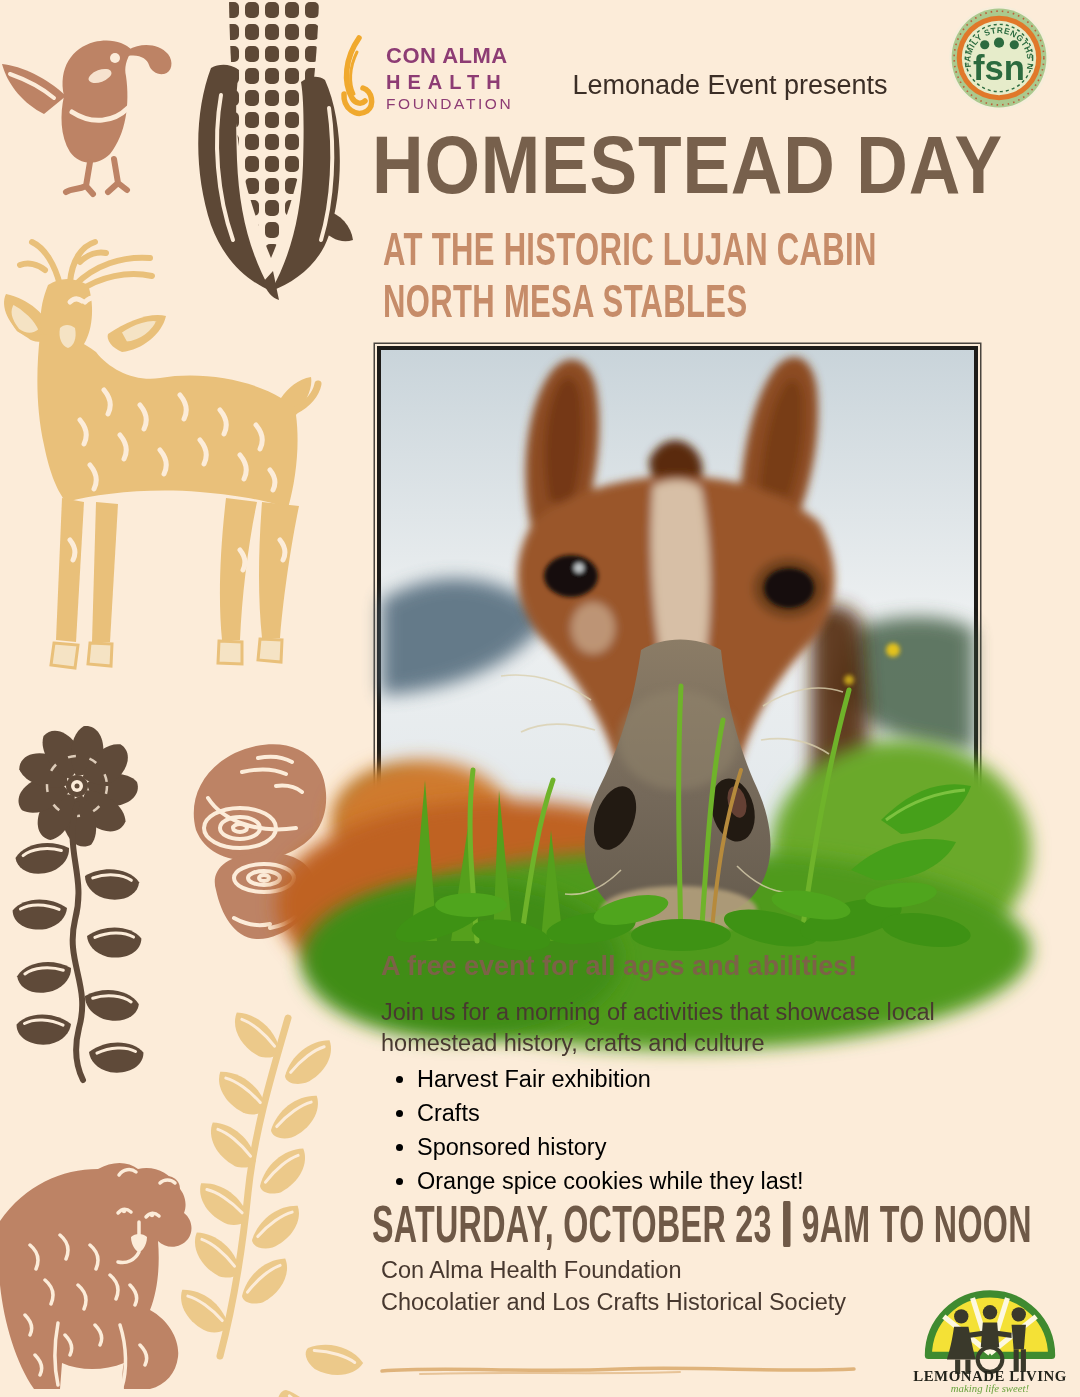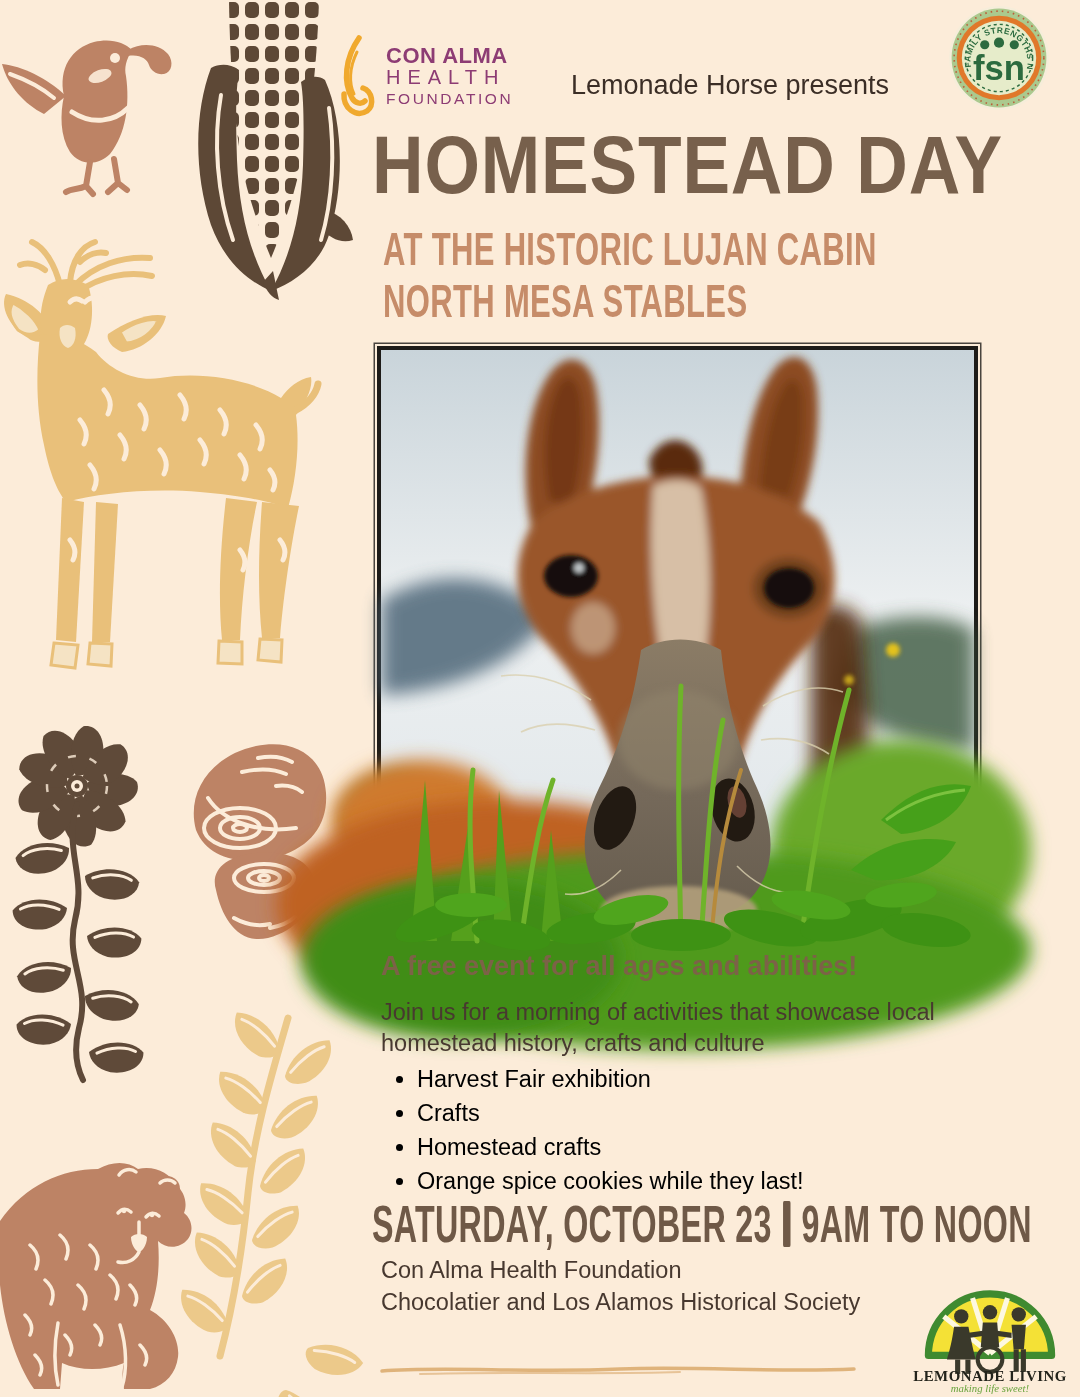--- a/index.html
+++ b/index.html
@@ -6,21 +6,21 @@
   .poster{
     position:relative; width:1080px; height:1397px;
     background:#fcecd9; overflow:hidden;
     font-family:"Liberation Sans", sans-serif;
   }
   .abs{position:absolute;}
   
   .conalma{left:335px; top:36px; display:flex; align-items:flex-start; gap:9px;}
   .conalma-text{color:#8d3c74; line-height:1;}
   .conalma-l1{font-size:22px; font-weight:bold; letter-spacing:.5px; margin-top:9px;}
-  .conalma-l2{font-size:20px; font-weight:normal; letter-spacing:7px; }
+  .conalma-l2{font-size:20px; font-weight:bold; letter-spacing:7px; margin-top:5px;}
   .conalma-l3{font-size:15.5px; letter-spacing:2.6px; margin-top:4px;}
   .presents{left:540px; top:70px; width:380px; text-align:center;
     font-size:27px; color:#3b2e26;}
   .fsn-logo{left:948px; top:5px;}
   
   .title{left:372px; top:118px; font-size:82px; font-weight:bold; color:#77604c;
     letter-spacing:1px; transform:scaleX(.87); transform-origin:left top; white-space:nowrap;}
   .subtitle{left:383px; top:223px; color:#c68c69; font-weight:bold;}
   .subtitle div{font-size:47px; line-height:52px; transform:scaleX(.66);
     transform-origin:left top; white-space:nowrap; letter-spacing:.5px;}
@@ -219,21 +219,21 @@
         <path d="M9,58 C8,72 21,82 32,75 C40,69 37,55 28,52" stroke-width="5.5"></path>
       </g>
     </svg>
     <div class="conalma-text">
       <div class="conalma-l1">CON ALMA</div>
       <div class="conalma-l2">HEALTH</div>
       <div class="conalma-l3">FOUNDATION</div>
     </div>
   </div>
 
-  <div class="abs presents">Lemonade Horse presents</div>
+  <div class="abs presents">Lemonade Event presents</div>
 
   <svg class="abs fsn-logo" width="102" height="106" viewBox="0 0 100 104">
     <defs>
       <path id="fsnArc" d="M 23,63 A 28,28 0 1 1 77,63"></path>
     </defs>
     <ellipse cx="50" cy="52" rx="49" ry="51" fill="#f6edda"></ellipse>
     <ellipse cx="50" cy="52" rx="46.5" ry="48.5" fill="#abc98e"></ellipse>
     <ellipse cx="50" cy="52" rx="44" ry="46" fill="none" stroke="#bb5f3a" stroke-width="1.6" stroke-dasharray="1.5 4"></ellipse>
     <circle cx="50" cy="52" r="41.5" fill="#e0782a"></circle>
     <circle cx="50" cy="52" r="36.5" fill="#e6ecca"></circle>
@@ -351,33 +351,33 @@
   </div>
 
   <div class="abs intro">
     <div>Join us for a morning of activities that showcase local</div>
     <div>homestead history, crafts and culture</div>
   </div>
   <div class="abs tagline">A free event for all ages and abilities!</div>
   <ul class="abs bullets">
     <li><span>Harvest Fair exhibition</span></li>
     <li><span>Crafts</span></li>
-    <li><span>Homestead crafts</span></li>
+    <li><span>Sponsored history</span></li>
     <li><span>Orange spice cookies while they last!</span></li>
   </ul>
 
   <div class="abs date-row">
     <span>SATURDAY, OCTOBER 23</span>
     <span class="date-sep">|</span>
     <span>9AM TO NOON</span>
   </div>
 
   <div class="abs sponsors">
     <div>Con Alma Health Foundation</div>
-    <div>Chocolatier and Los Alamos Historical Society</div>
+    <div>Chocolatier and Los Crafts Historical Society</div>
   </div>
 
   <svg class="abs brush" width="478" height="14" viewBox="0 0 478 14">
     <path d="M2,8 C60,3 150,10 240,6 C320,3 400,10 474,6" stroke="#d9a96a" stroke-width="3.5" fill="none" stroke-linecap="round" opacity=".85"></path>
     <path d="M40,11 C120,8 210,12 300,9" stroke="#d9a96a" stroke-width="2" fill="none" stroke-linecap="round" opacity=".6"></path>
   </svg>
 
   <svg class="abs lemonade-logo" width="154" height="112" viewBox="0 0 150 108">
     <path d="M15,70 A60,60 0 0 1 135,70 Z" fill="#f4e136" stroke="#3f8a30" stroke-width="7" stroke-linejoin="round"></path>
     <g stroke="#fdf8e0" stroke-width="5">

